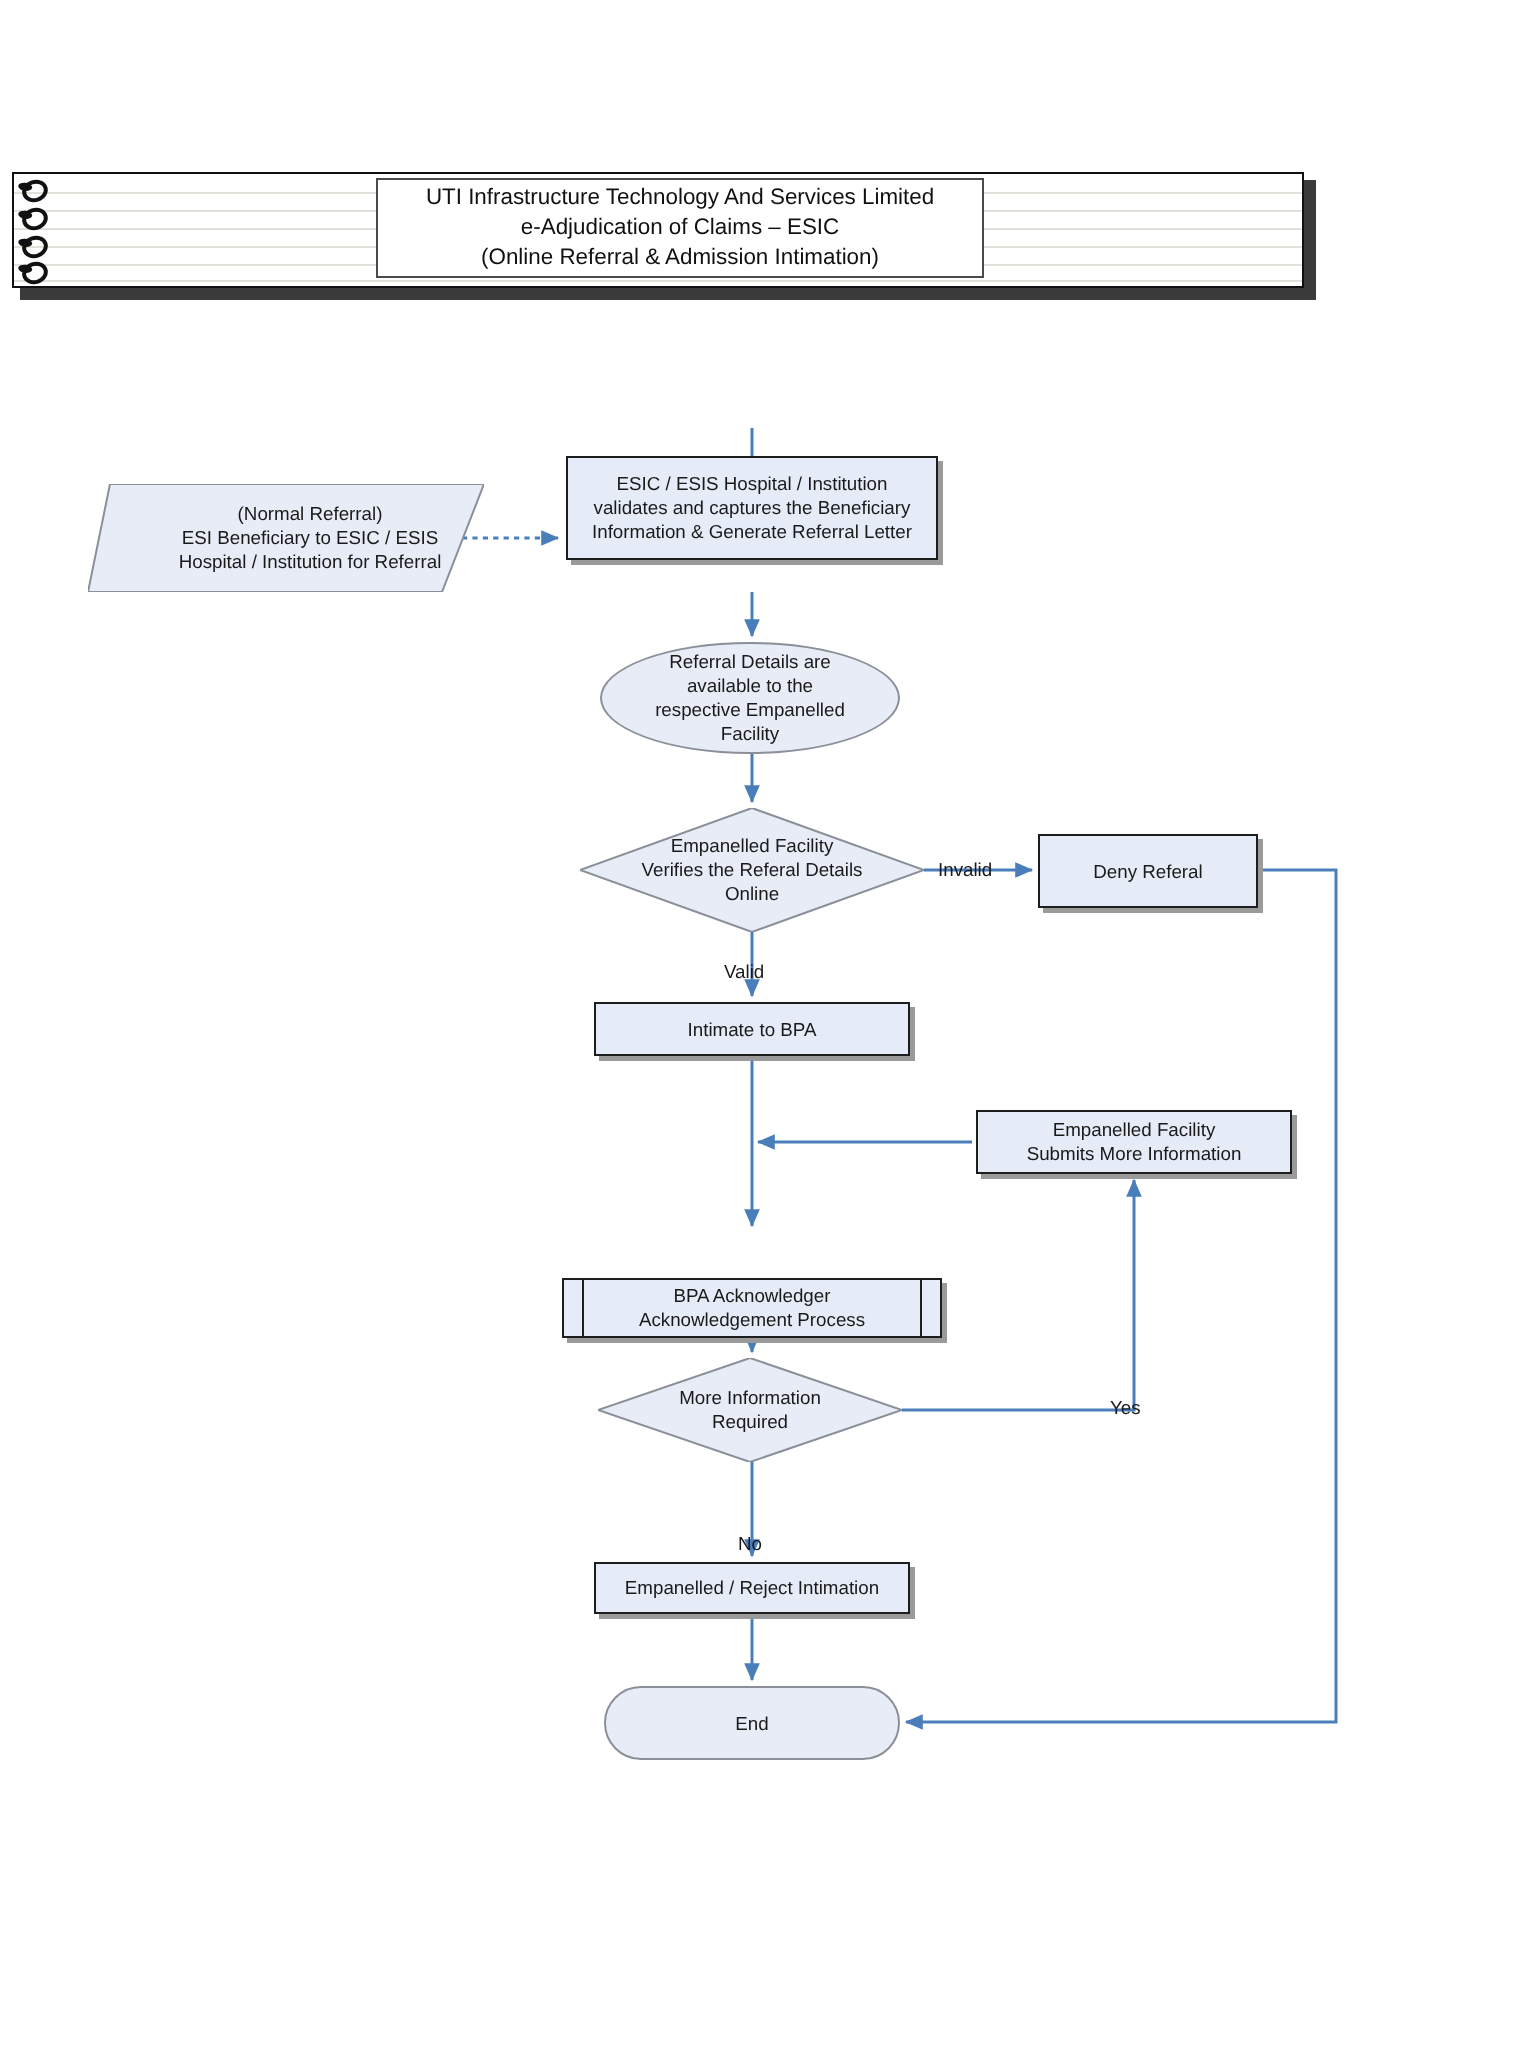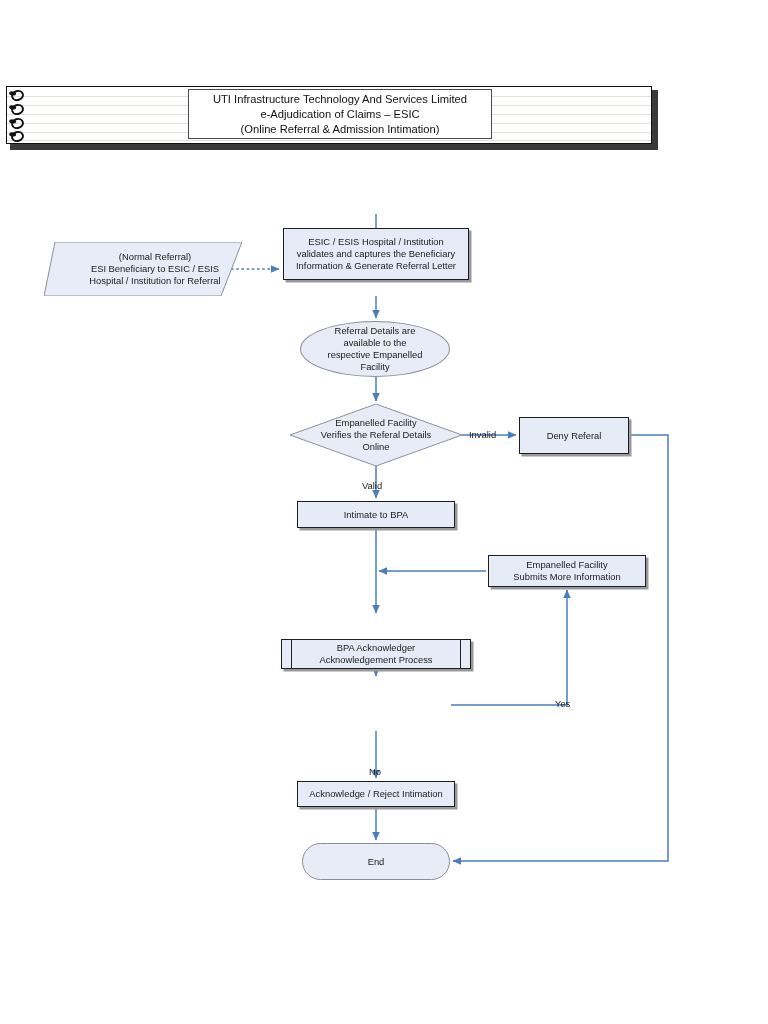--- a/index.html
+++ b/index.html
@@ -338,22 +338,29 @@
 Submits More Information</span>
   </div>
 
   <div class="node node-subroutine" style="left:281px; top:616px; width:190px; height:30px;">
     <span class="bar-left"></span>
     <span class="bar-right"></span>
     <span class="nlabel">BPA Acknowledger
 Acknowledgement Process</span>
   </div>
 
+  <div class="node node-decision" style="left:299px; top:679px; width:152px; height:52px;">
+    <svg class="diamond-shape" viewBox="0 0 152 52" preserveAspectRatio="none">
+      <polygon points="76,0 152,26 76,52 0,26" fill="#e7ecf7" stroke="#8a8f98" stroke-width="1"></polygon>
+    </svg>
+    <span class="nlabel">More Information
+Required</span>
+  </div>
 
   <div class="node node-process" style="left:297px; top:781px; width:158px; height:26px;">
-    <span class="nlabel">Acknowledge / Reject Intimation</span>
+    <span class="nlabel">Empanelled / Reject Intimation</span>
   </div>
 
   <div class="node node-terminator" style="left:302px; top:843px; width:148px; height:37px;">
     <span class="nlabel">End</span>
   </div>
 
 </div>
 
 </body></html>

